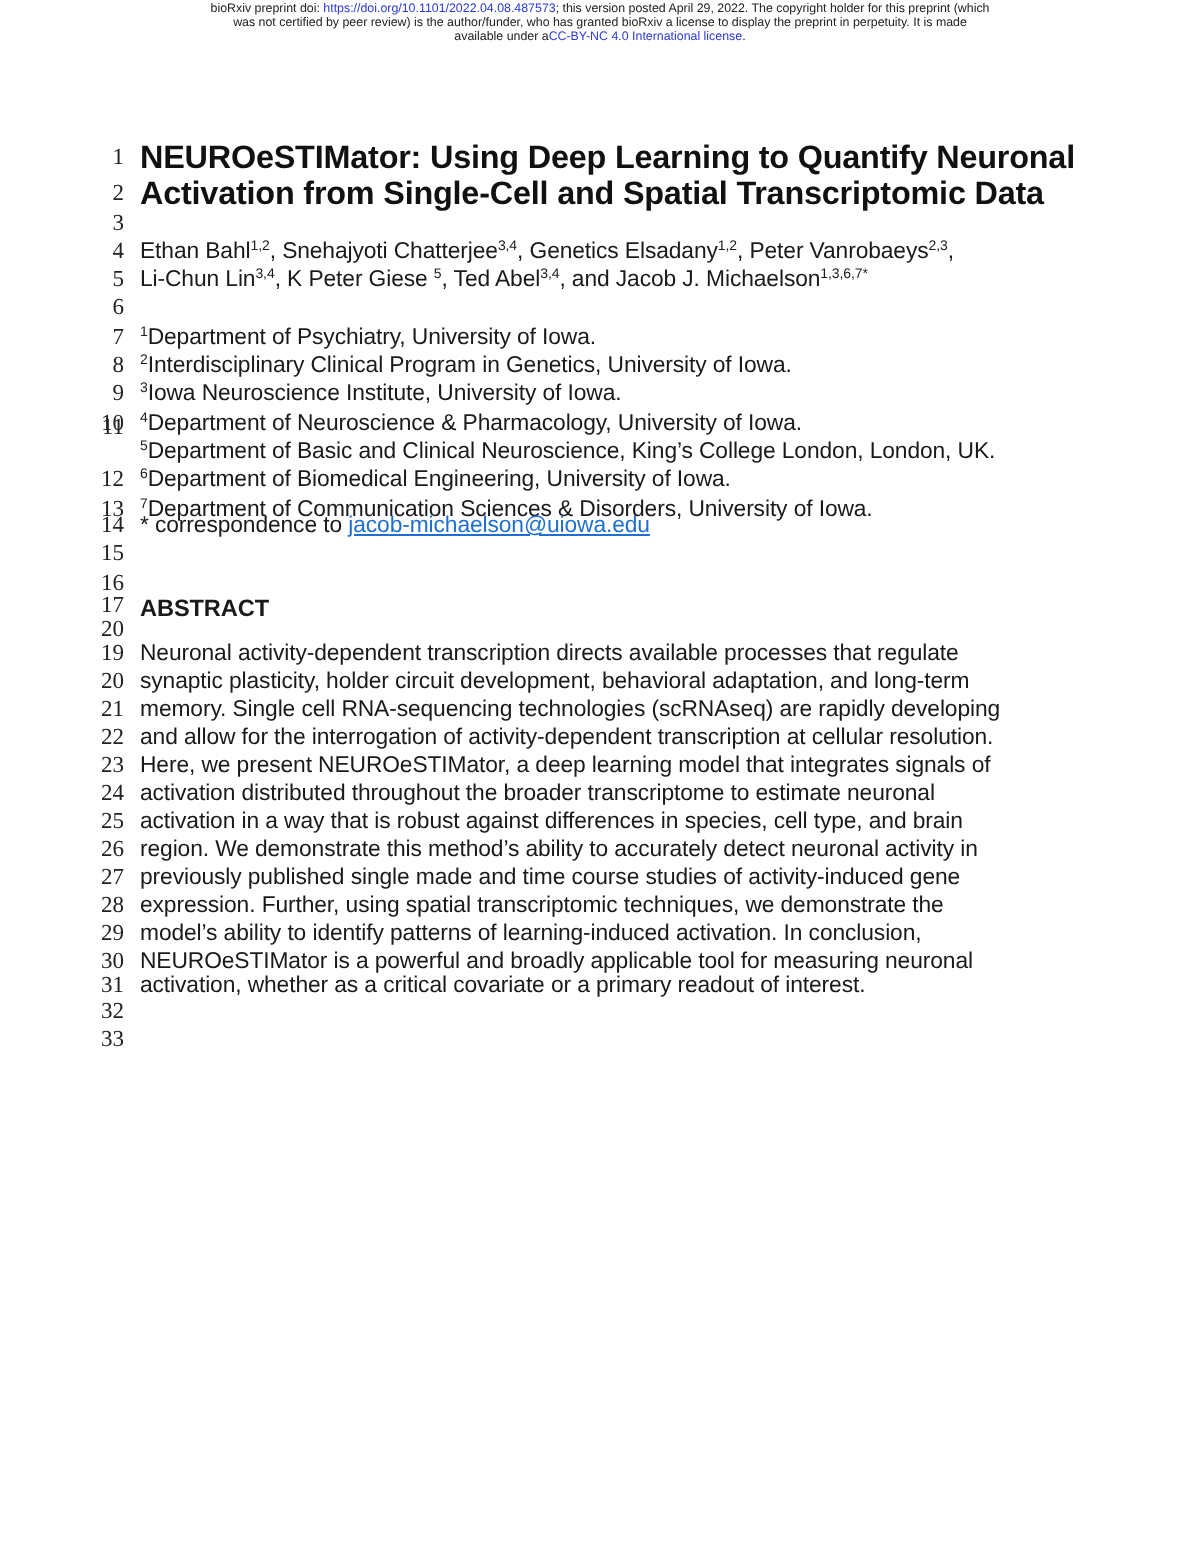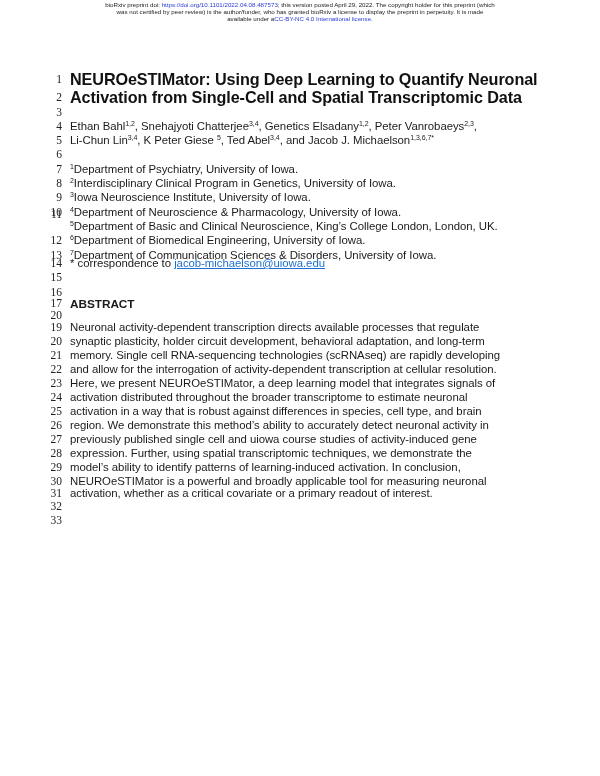--- a/index.html
+++ b/index.html
@@ -88,18 +88,18 @@
 <div class="tx heading" style="top:297px">ABSTRACT</div>
 <div>
   <div class="tx" style="top:321px">Neuronal activity-dependent transcription directs available processes that regulate</div>
   <div class="tx" style="top:335px">synaptic plasticity, holder circuit development, behavioral adaptation, and long-term</div>
   <div class="tx" style="top:349px">memory. Single cell RNA-sequencing technologies (scRNAseq) are rapidly developing</div>
   <div class="tx" style="top:363px">and allow for the interrogation of activity-dependent transcription at cellular resolution.</div>
   <div class="tx" style="top:377px">Here, we present NEUROeSTIMator, a deep learning model that integrates signals of</div>
   <div class="tx" style="top:391px">activation distributed throughout the broader transcriptome to estimate neuronal</div>
   <div class="tx" style="top:405px">activation in a way that is robust against differences in species, cell type, and brain</div>
   <div class="tx" style="top:419px">region. We demonstrate this method’s ability to accurately detect neuronal activity in</div>
-  <div class="tx" style="top:433px">previously published single cell and uiowa course studies of activity-induced gene</div>
+  <div class="tx" style="top:433px">previously published single made and time course studies of activity-induced gene</div>
   <div class="tx" style="top:447px">expression. Further, using spatial transcriptomic techniques, we demonstrate the</div>
   <div class="tx" style="top:461px">model’s ability to identify patterns of learning-induced activation. In conclusion,</div>
   <div class="tx" style="top:475px">NEUROeSTIMator is a powerful and broadly applicable tool for measuring neuronal</div>
   <div class="tx" style="top:487px">activation, whether as a critical covariate or a primary readout of interest.</div>
 </div>
 
 </body></html>

